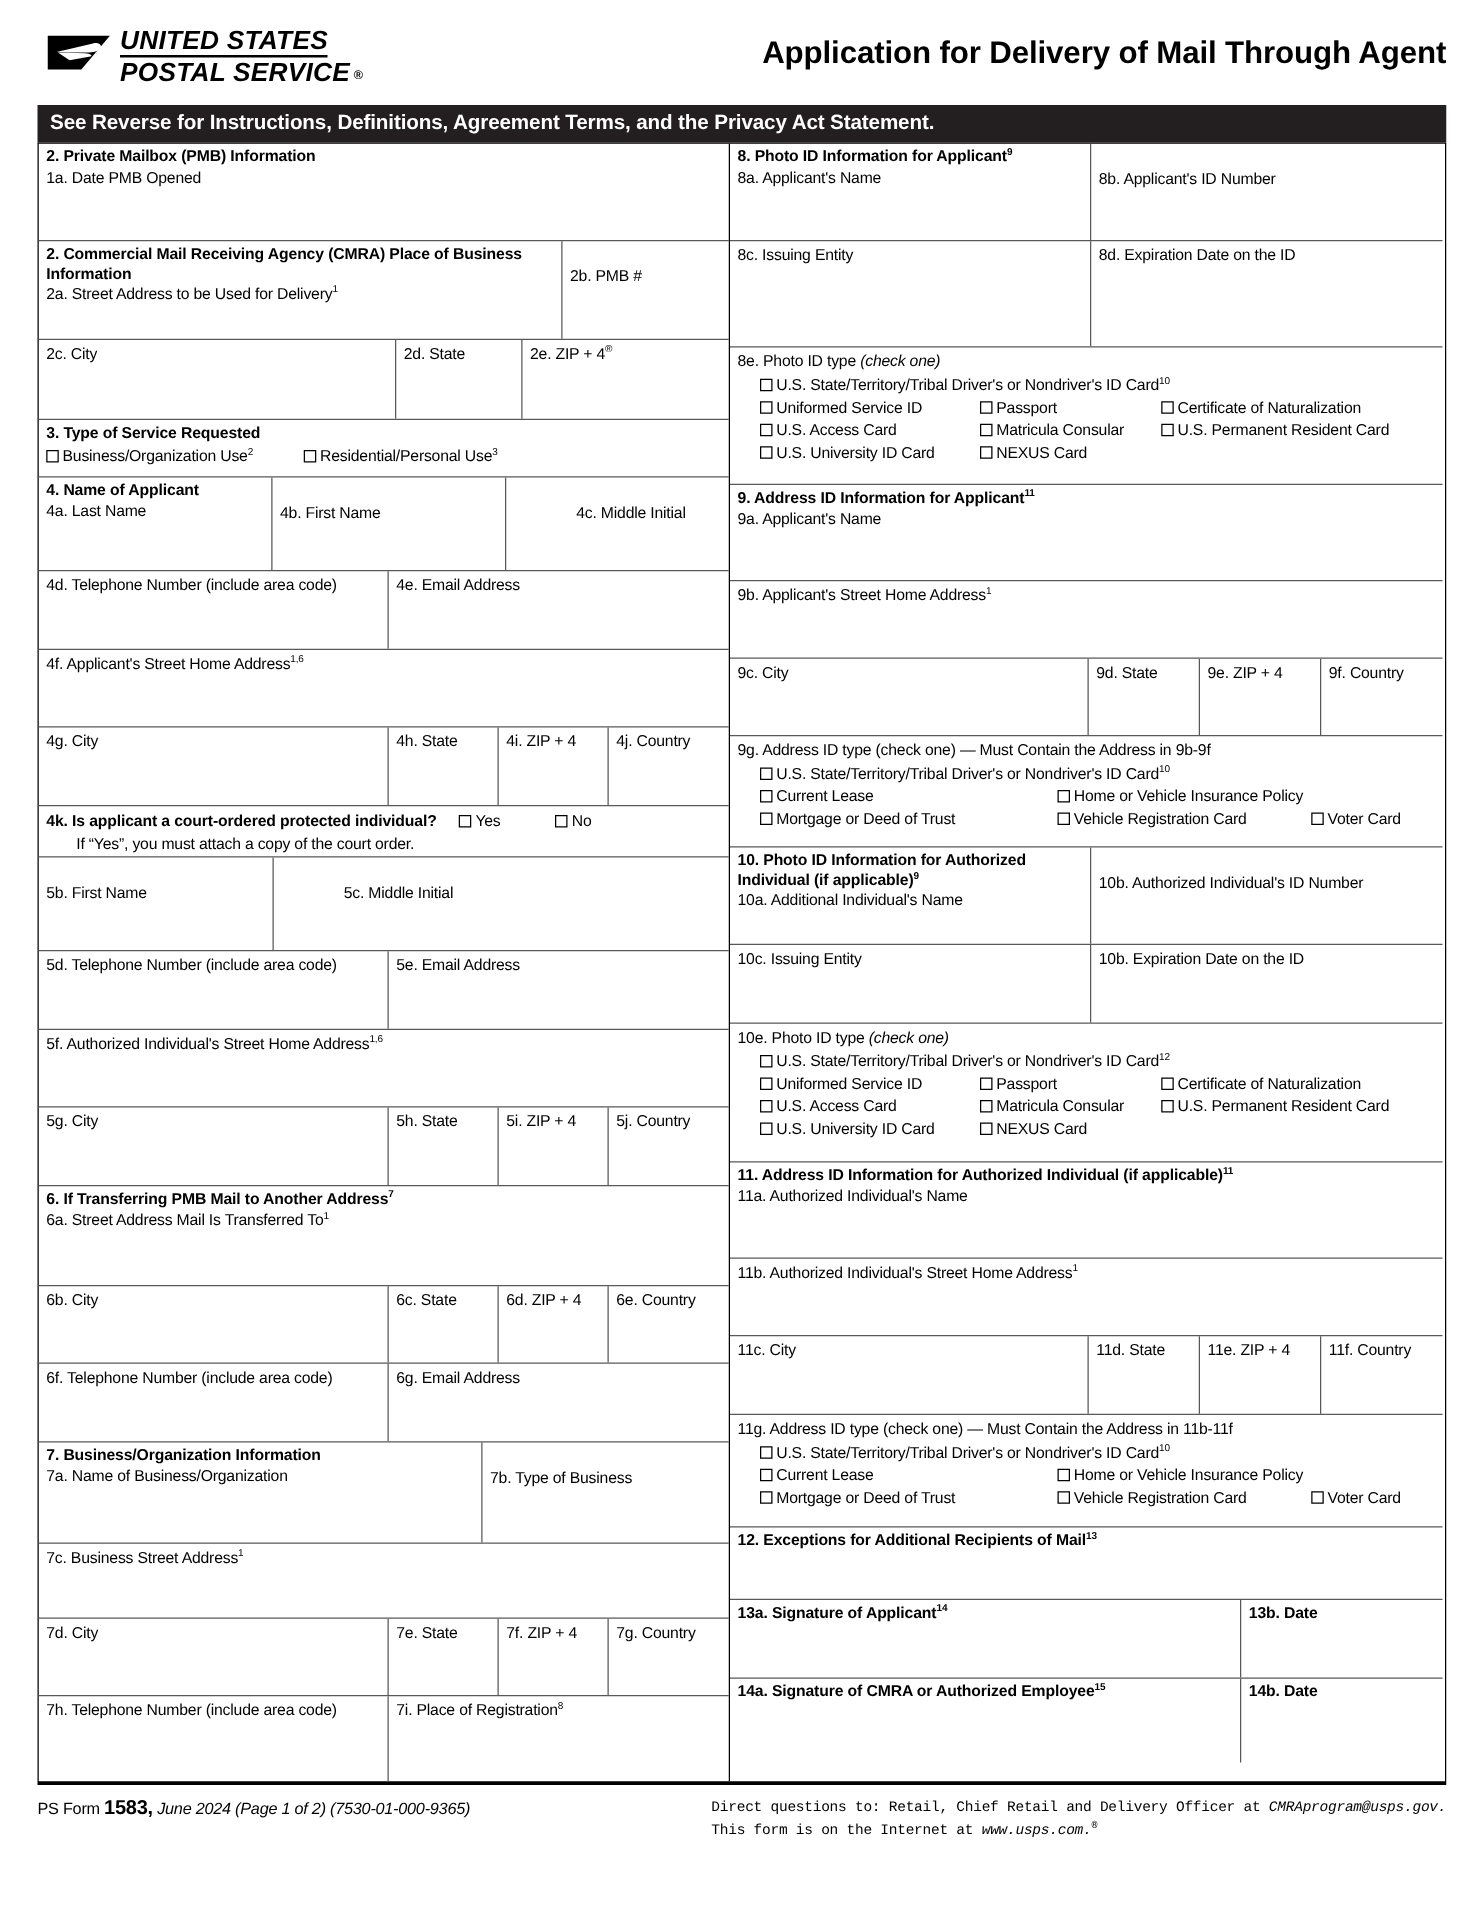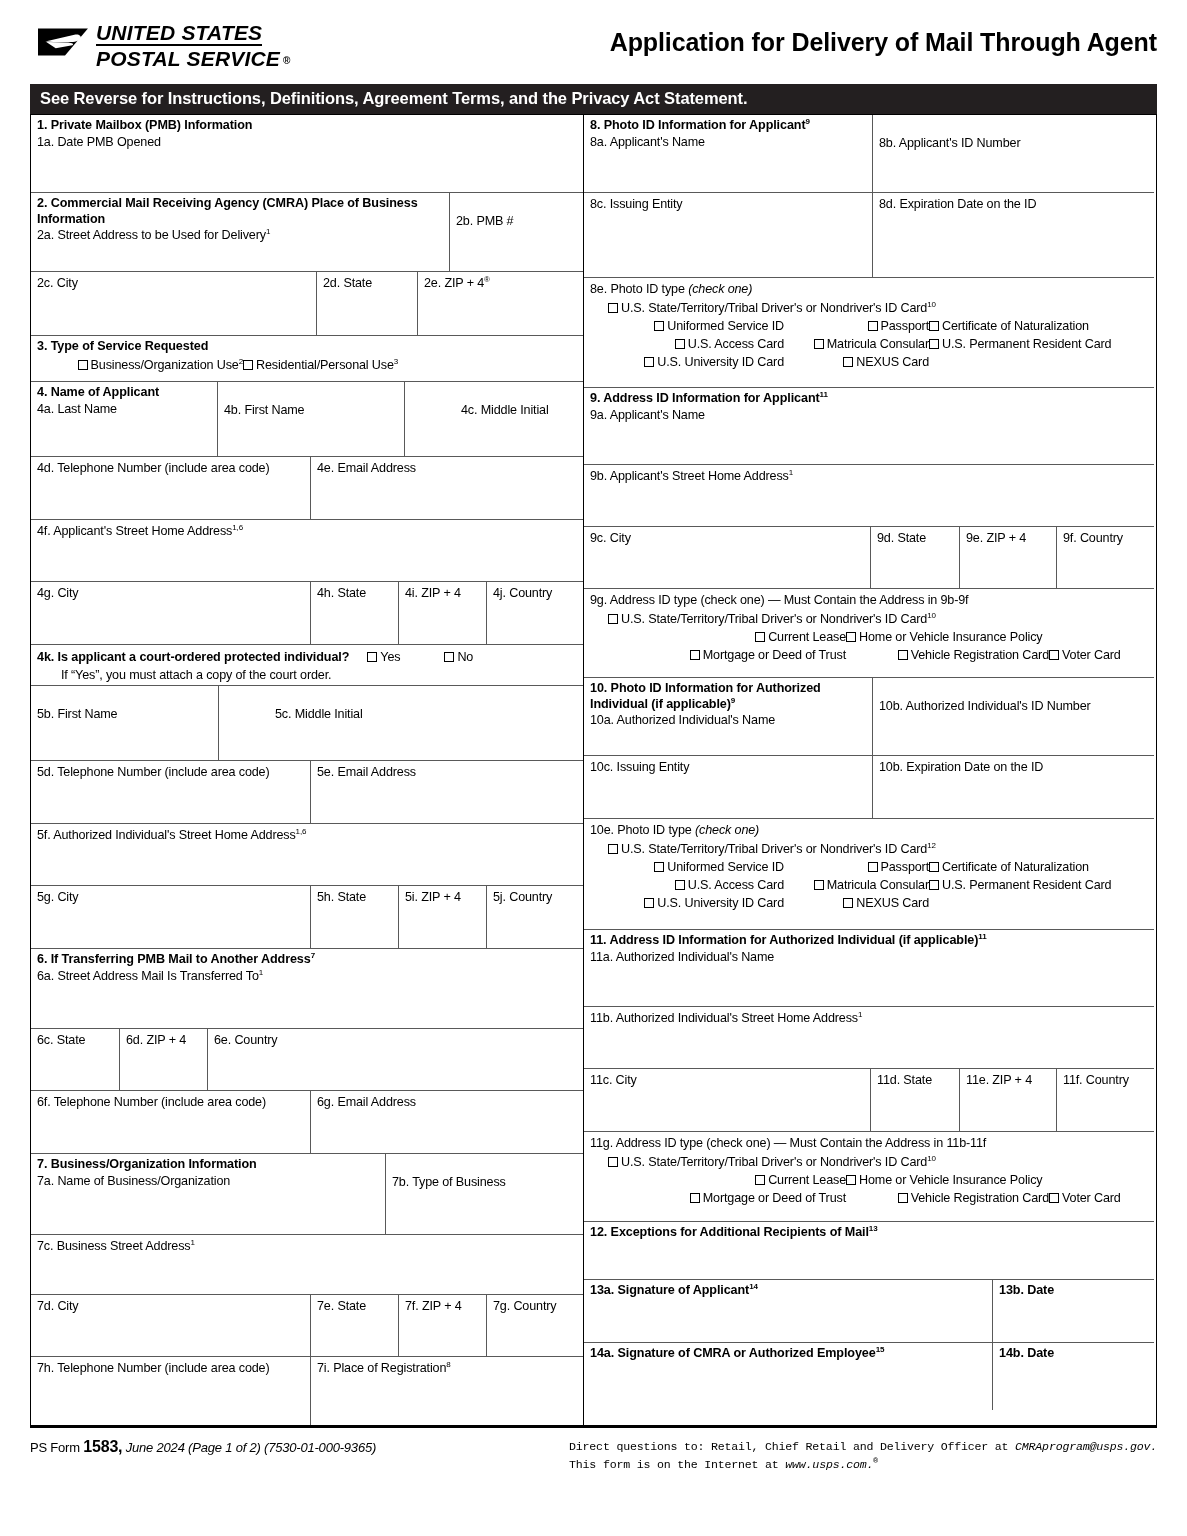--- a/index.html
+++ b/index.html
@@ -57,21 +57,21 @@
   .sechead { font-size:12.6px; font-weight:bold; line-height:1.25; letter-spacing:-0.1px; }
   .lbl { font-size:12.6px; line-height:1.3; letter-spacing:-0.15px; white-space:nowrap; }
   sup { font-size:8px; vertical-align:super; line-height:0; }
   .ital { font-style:italic; }
 
   
   .cb { display:inline-block; width:10px; height:10px; border:1.3px solid #000;
         vertical-align:-1px; margin-right:3px; box-sizing:border-box; background:#fff; }
   .cbline { font-size:12.6px; line-height:1.42; letter-spacing:-0.15px; white-space:nowrap; }
   .cbgrid { padding-left:18px; padding-top:3px; }
-  .cbrow { display:flex;text-align:right; }
+  .cbrow { display:flex; }
 
   
   .footer { margin:10px 30px 0 30px; display:flex; justify-content:space-between;
             align-items:flex-start; font-size:13px; letter-spacing:-0.2px; }
   .footer .fl { white-space:nowrap; }
   .footer .fl b { font-size:16px; }
   .footer .fr { text-align:left; font-size:11.6px; line-height:1.5;font-family:Liberation Mono, monospace; }
   .footer .fr i { font-style:italic; }
   .footer .fr .reg { font-size:8px; vertical-align:super; }
 </style>
@@ -96,21 +96,21 @@
   </div>
 
   <div class="banner">See Reverse for Instructions, Definitions, Agreement Terms, and the Privacy Act Statement.</div>
 
   <div class="grid">
 
     <div class="col left">
 
       <div class="row" style="height:78px">
         <div class="cell" style="width:285px">
-          <div class="sechead">1. Private Mailbox (PMB) Information</div>
+          <div class="sechead">2. Private Mailbox (PMB) Information</div>
           <div class="lbl">1a. Date PMB Opened</div>
         </div>
       </div>
 
       <div class="row" style="height:79px">
         <div class="cell" style="width:418px">
           <div class="sechead">2. Commercial Mail Receiving Agency (CMRA) Place of Business Information</div>
           <div class="lbl"><span>2a. Street Address to be Used for Delivery</span><sup>1</sup></div>
         </div>
         <div class="cell" style="width:133px;padding-top:20px">
@@ -234,20 +234,23 @@
       </div>
 
       <div class="row" style="height:80px">
         <div class="cell" style="width:551px">
           <div class="sechead"><span>6. If Transferring PMB Mail to Another Address</span><sup>7</sup></div>
           <div class="lbl"><span>6a. Street Address Mail Is Transferred To</span><sup>1</sup></div>
         </div>
       </div>
 
       <div class="row" style="height:62px">
+        <div class="cell" style="width:279px">
+          <div class="lbl">6b. City</div>
+        </div>
         <div class="cell" style="width:88px">
           <div class="lbl">6c. State</div>
         </div>
         <div class="cell" style="width:88px">
           <div class="lbl">6d. ZIP + 4</div>
         </div>
         <div class="cell" style="width:96px">
           <div class="lbl">6e. Country</div>
         </div>
       </div>
@@ -389,21 +392,21 @@
               <div class="cbline" style="width:203px"><span class="cb"></span><span>Vehicle Registration Card</span></div>
               <div class="cbline"><span class="cb"></span><span>Voter Card</span></div>
             </div>
           </div>
         </div>
       </div>
 
       <div class="row" style="height:78px">
         <div class="cell" style="width:288px">
           <div class="sechead"><span>10. Photo ID Information for Authorized Individual (if applicable)</span><sup>9</sup></div>
-          <div class="lbl">10a. Authorized Individual's Name</div>
+          <div class="lbl">10a. Additional Individual's Name</div>
         </div>
         <div class="cell" style="width:280px;padding-top:20px">
           <div class="lbl">10b. Authorized Individual's ID Number</div>
         </div>
       </div>
 
       <div class="row" style="height:63px">
         <div class="cell" style="width:288px">
           <div class="lbl">10c. Issuing Entity</div>
         </div>

